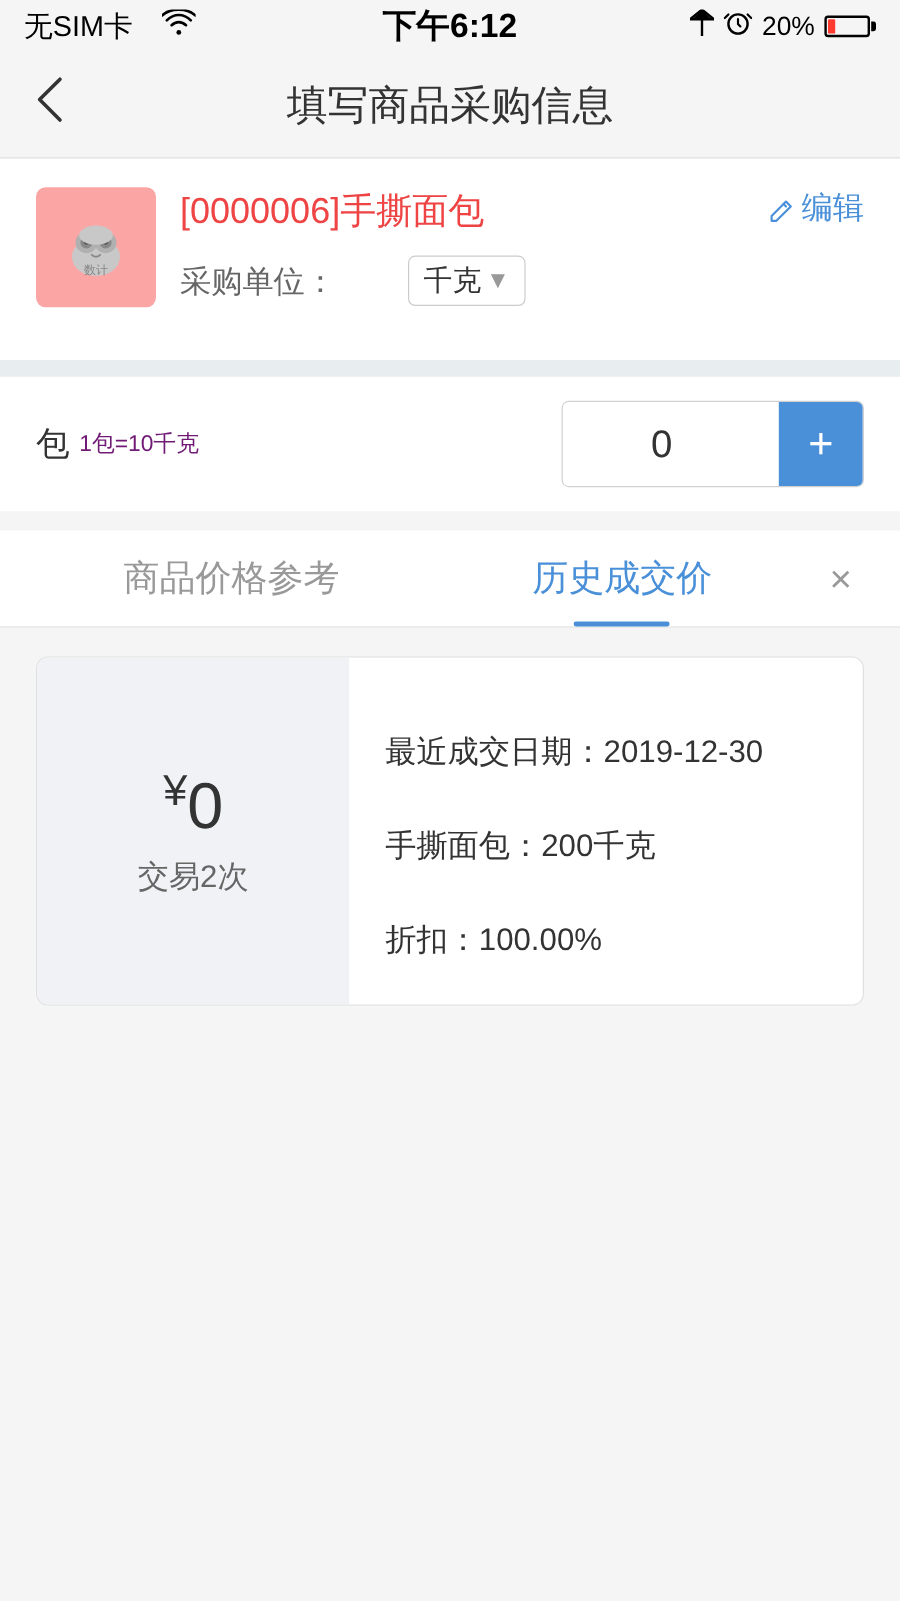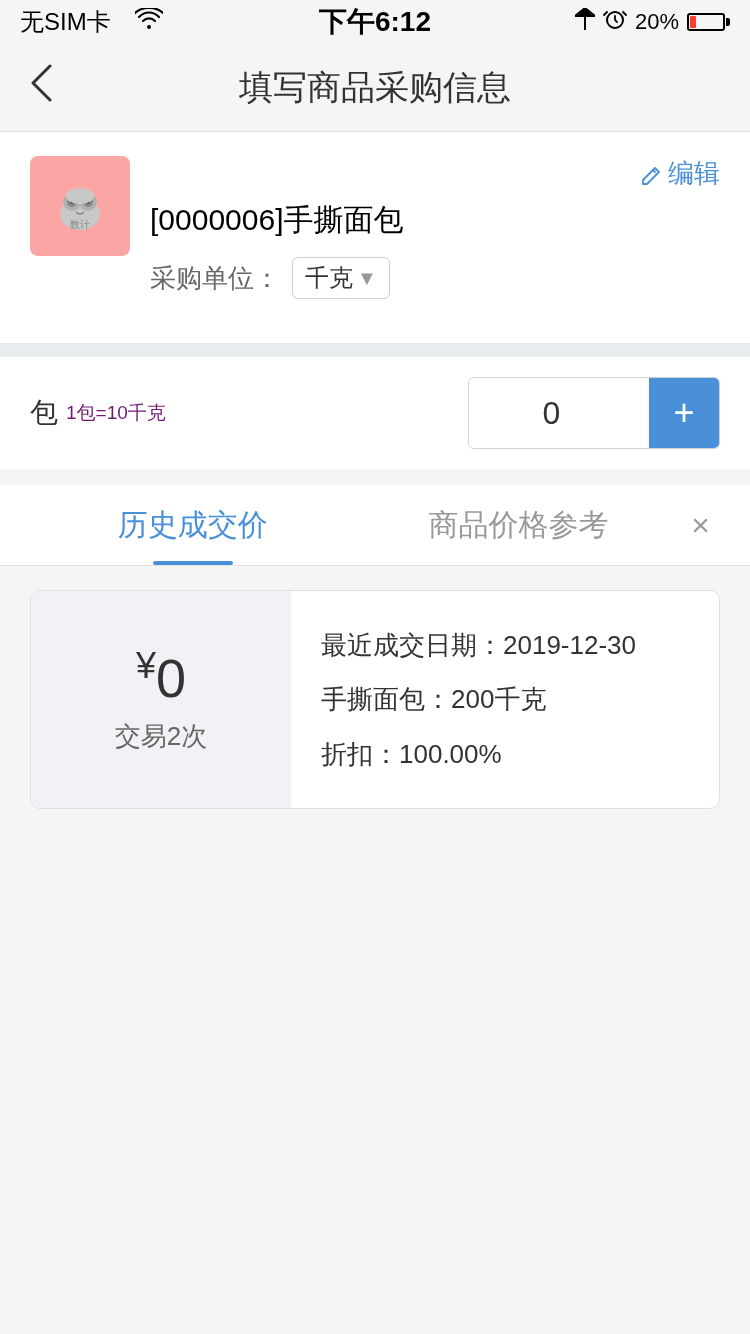--- a/index.html
+++ b/index.html
@@ -125,41 +125,41 @@
       justify-content: center;
       flex-shrink: 0;
     }
     .product-info {
       display: flex;
       flex-direction: column;
       gap: 16px;
     }
     .product-name {
       font-size: 30px;
-      color: #000000;
+      color: #ef4444;
       font-weight: 500;
-      margin-top: 44px;
     }
     .product-unit-row {
       display: flex;
       align-items: center;
       gap: 12px;
       font-size: 26px;
       color: #666;
     }
     .unit-select {
       border: 1px solid #ccc;
       border-radius: 6px;
       padding: 4px 12px;
       font-size: 24px;
       color: #333;
       background: #fff;
       display: flex;
       align-items: center;
       gap: 4px;
+      margin-left: 48px;
     }
     .unit-dropdown-arrow {
       font-size: 20px;
       color: #999;
     }
     .edit-btn {
       font-size: 26px;
       color: #4a90d9;
       display: flex;
       align-items: center;
@@ -332,20 +332,21 @@
       padding: 36px 30px;
       display: flex;
       flex-direction: column;
       justify-content: center;
       gap: 18px;
     }
     .history-detail-row {
       font-size: 26px;
       color: #333;
       line-height: 1.4;
+      margin-top: 24px;
     }
 
     
     .main-content {
       background: #f5f5f5;
       min-height: 800px;
     }
   </style>
 </head>
 <body>
@@ -448,25 +449,25 @@
     <input type="number" class="qty-input" value="0" style="">
     <button class="qty-plus-btn">+</button>
   </div>
 </div>
 
 <div class="main-content">
 
   <div class="tabs-container">
     <div class="tabs-row">
       <div class="tab-item">
+        <span class="tab-label">商品价格参考</span>
+      </div>
+      <div class="tab-item">
         <span class="tab-label active">历史成交价</span>
         <div class="tab-underline"></div>
-      </div>
-      <div class="tab-item">
-        <span class="tab-label">商品价格参考</span>
       </div>
     </div>
     <div class="tab-close-btn">
       <span>×</span>
     </div>
   </div>
 
   <div class="history-section">
     <div class="history-card">
       <div class="history-left">

